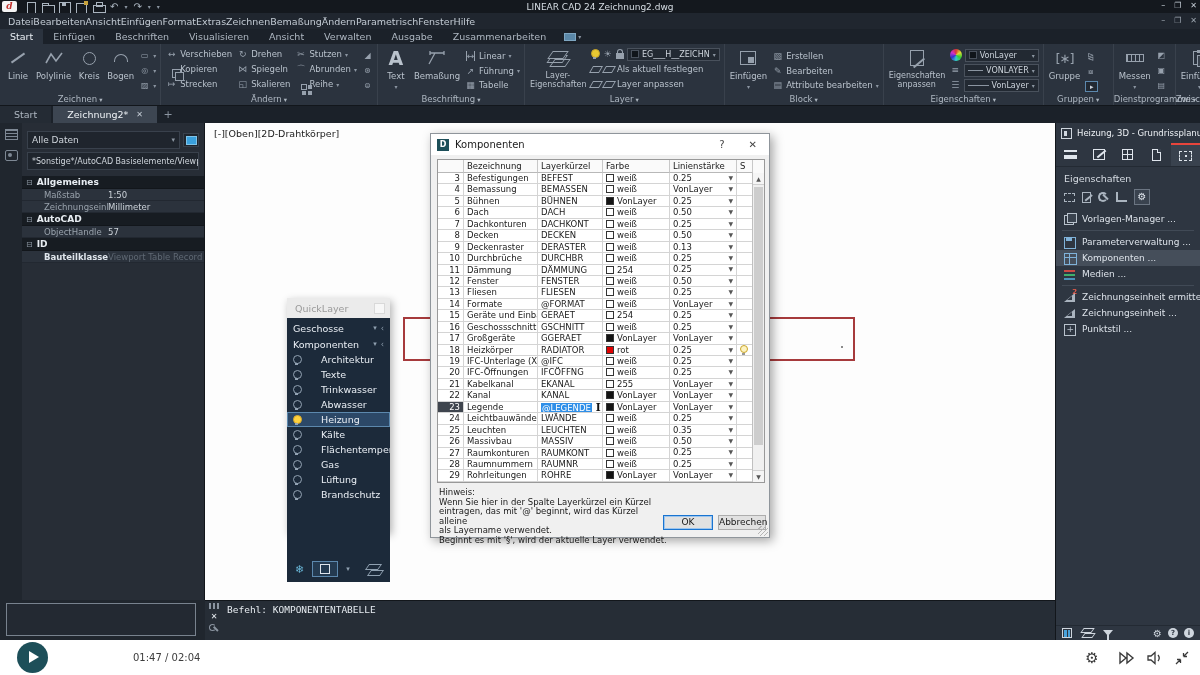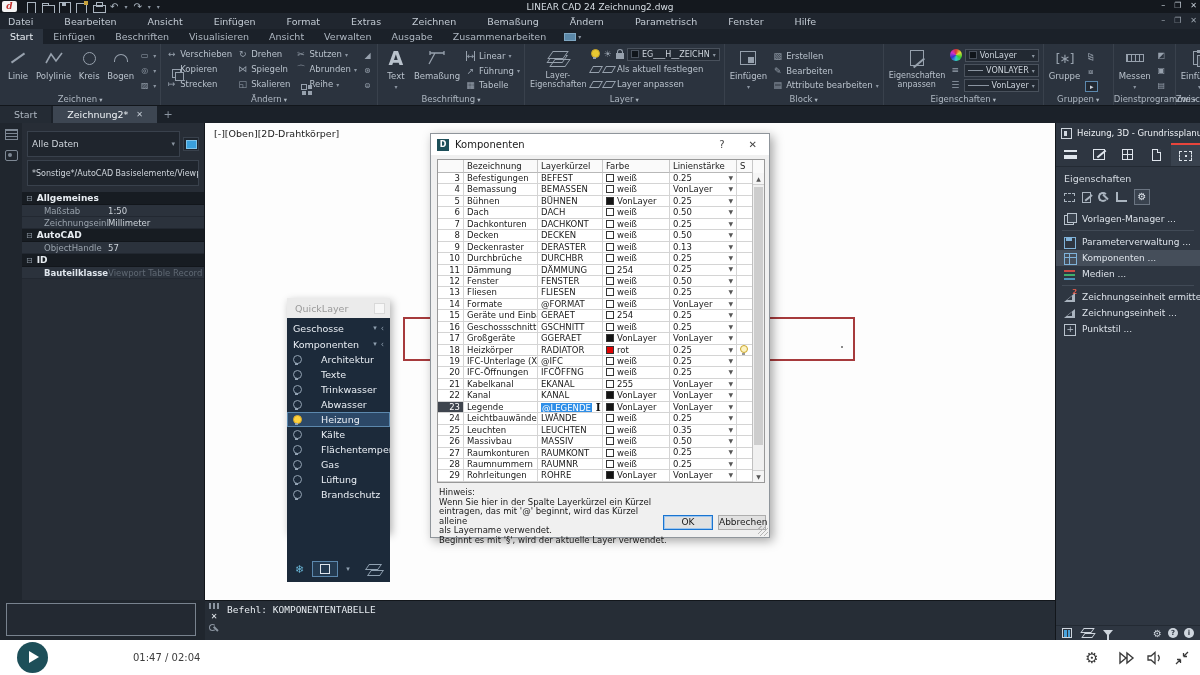--- a/index.html
+++ b/index.html
@@ -96,21 +96,21 @@
   .dtab.active{background:#3d4652;color:#eef2f6}
   .dtab .x{font-size:8px;color:#c3cbd4}
   .dplus{width:18px;display:flex;align-items:center;justify-content:center;color:#8b95a1;font-size:11px}
 
   
   #leftstrip{position:absolute;left:0;top:123px;width:22px;height:477px;background:#20262e;display:flex;flex-direction:column;align-items:center;padding-top:6px;gap:10px}
   .lsico{width:13px;height:11px;border:1px solid #7e8894;background:repeating-linear-gradient(0deg,transparent 0 2px,#7e8894 2px 3px)}
   .lsico2{width:13px;height:11px;border:1px solid #7e8894;border-radius:2px;position:relative}
   .lsico2::after{content:"";position:absolute;left:2px;top:2px;width:4px;height:4px;background:#7e8894;border-radius:50%}
   #props{position:absolute;left:22px;top:123px;width:183px;height:477px;background:#272d36;border-right:1px solid #12161b;color:#c3cbd4}
-  .combo{display:flex;align-items:center;background:#1f252d;border:1px solid #39414c;color:#d0d6dd;height:26px;padding:0 4px;white-space:nowrap;overflow:hidden}
+  .combo{display:flex;align-items:center;background:#1f252d;border:1px solid #39414c;color:#d0d6dd;height:18px;padding:0 4px;white-space:nowrap;overflow:hidden}
   .combo::after{content:"▾";margin-left:auto;font-size:7px;color:#8b95a1;padding-left:3px}
   #combo1wrap{display:flex;gap:3px;margin:8px 5px 3px 5px;align-items:center}
   #combo1{flex:1;font-size:9px}
   .monico{width:16px;height:14px;border:1px solid #39414c;background:#1f252d;display:flex;align-items:center;justify-content:center}
   .monico::before{content:"";width:9px;height:7px;background:#3aa0dc;border:1px solid #7fc3e8}
   #combo2{margin:0 5px 6px 5px;font-size:8px}
   .psec{background:#171c22;font-weight:bold;color:#e8edf2;font-size:9px;height:13px;display:flex;align-items:center;padding-left:4px;gap:4px;border-bottom:1px solid #12161b}
   .psec::before{content:"⊟";font-weight:normal;color:#8b95a1;font-size:8px}
   .prow{display:flex;height:12px;align-items:center;background:#2b323c;border-bottom:1px solid #222831;font-size:8.5px}
   .plabel{width:86px;padding-left:22px;color:#99a2ac;overflow:hidden;white-space:nowrap}
@@ -287,21 +287,21 @@
     </span>
     <span id="title-text">LINEAR CAD 24   Zeichnung2.dwg</span>
     <span class="winbtns">
       <span class="wb wb-min"></span>
       <span class="wb wb-rest"></span>
       <span class="wb wb-close"></span>
     </span>
   </div>
 
   <div id="menubar">
-    <span id="menubar-items" style="display:flex;gap:31px">
+    <span id="menubar-items" style="display:flex;gap:0">
         <span class="mitem">Datei</span>
         <span class="mitem">Bearbeiten</span>
         <span class="mitem">Ansicht</span>
         <span class="mitem">Einfügen</span>
         <span class="mitem">Format</span>
         <span class="mitem">Extras</span>
         <span class="mitem">Zeichnen</span>
         <span class="mitem">Bemaßung</span>
         <span class="mitem">Ändern</span>
         <span class="mitem">Parametrisch</span>

